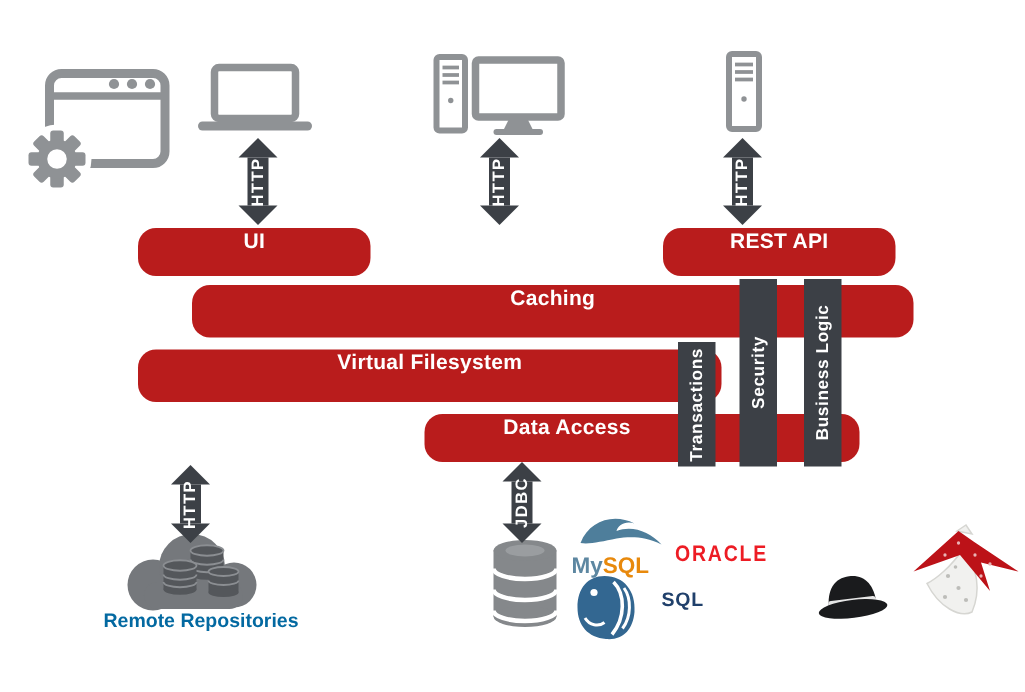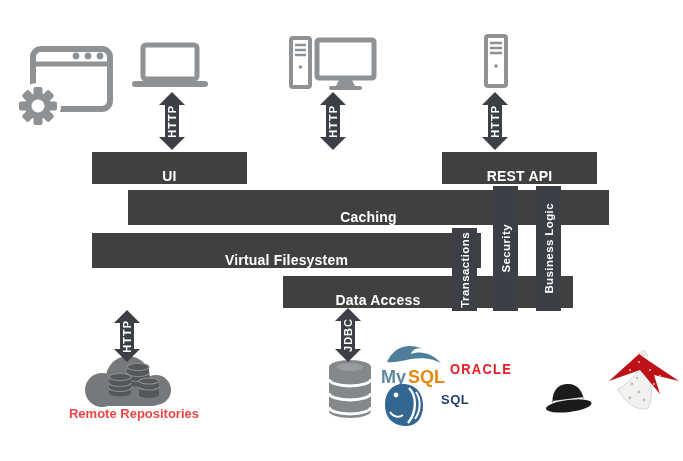--- a/index.html
+++ b/index.html
@@ -3,23 +3,23 @@
 <meta charset="utf-8">
 <style>
   html,body{margin:0;padding:0;background:#fff;}
   .stage{
     position:relative;width:683px;height:461px;background:#ffffff;
     font-family:"Liberation Sans",sans-serif;overflow:hidden;
   }
   .abs{position:absolute;}
   
   .box{
-    position:absolute;background:#404040;color:#ffffff;
-    display:flex;align-items:flex-end;justify-content:center;
-    font-weight:bold;font-size:14px;letter-spacing:.2px;z-index:1;
+    position:absolute;background:#b91c1c;color:#ffffff;
+    display:flex;align-items:flex-start;justify-content:center;
+    font-weight:bold;font-size:14px;letter-spacing:.2px;z-index:1;border-radius:12px;
   }
   .box.shift-label{padding-right:100px;box-sizing:border-box;}
   
   .pillar{
     position:absolute;background:#3c4046;color:#fff;z-index:2;
     display:flex;align-items:center;justify-content:center;
   }
   .pillar span{
     writing-mode:vertical-rl;transform:rotate(180deg);
     font-weight:bold;font-size:11.5px;letter-spacing:.4px;white-space:nowrap;
@@ -31,23 +31,23 @@
     border-bottom:13px solid #3c4046;}
   .varrow .head-down{width:0;height:0;margin:0 auto;
     border-left:13px solid transparent;border-right:13px solid transparent;
     border-top:13px solid #3c4046;}
   .varrow .shaft{width:14px;margin:0 auto;background:#3c4046;
     display:flex;align-items:center;justify-content:center;}
   .varrow .shaft span{writing-mode:vertical-rl;transform:rotate(180deg);
     color:#fff;font-weight:bold;font-size:11px;letter-spacing:1px;}
   
   .repos-label{position:absolute;left:43px;top:406px;width:182px;text-align:center;
-    font-weight:bold;font-size:13px;color:#ef4444;}
+    font-weight:bold;font-size:13px;color:#0369a1;}
   .mysql-logo{position:absolute;left:381px;top:341px;width:64px;}
-  .mysql-text{display:flex;justify-content:space-between;font-weight:bold;font-size:18px;line-height:16px;}
+  .mysql-text{display:flex;justify-content:flex-start;font-weight:bold;font-size:15px;line-height:16px;}
   .mysql-my{color:#5d87a1;}
   .mysql-sql{color:#e8890c;}
   .oracle-logo{position:absolute;left:446px;top:360px;width:70px;text-align:center;
     color:#ed1c24;font-weight:800;font-size:13px;letter-spacing:1.2px;
     transform:scaleY(1.15);transform-origin:top left;}
   .sqlserver-text{position:absolute;left:441px;top:392px;width:40px;
     color:#20406b;font-weight:bold;font-size:13px;letter-spacing:.5px;}
 </style>
 </head>
 <body>

